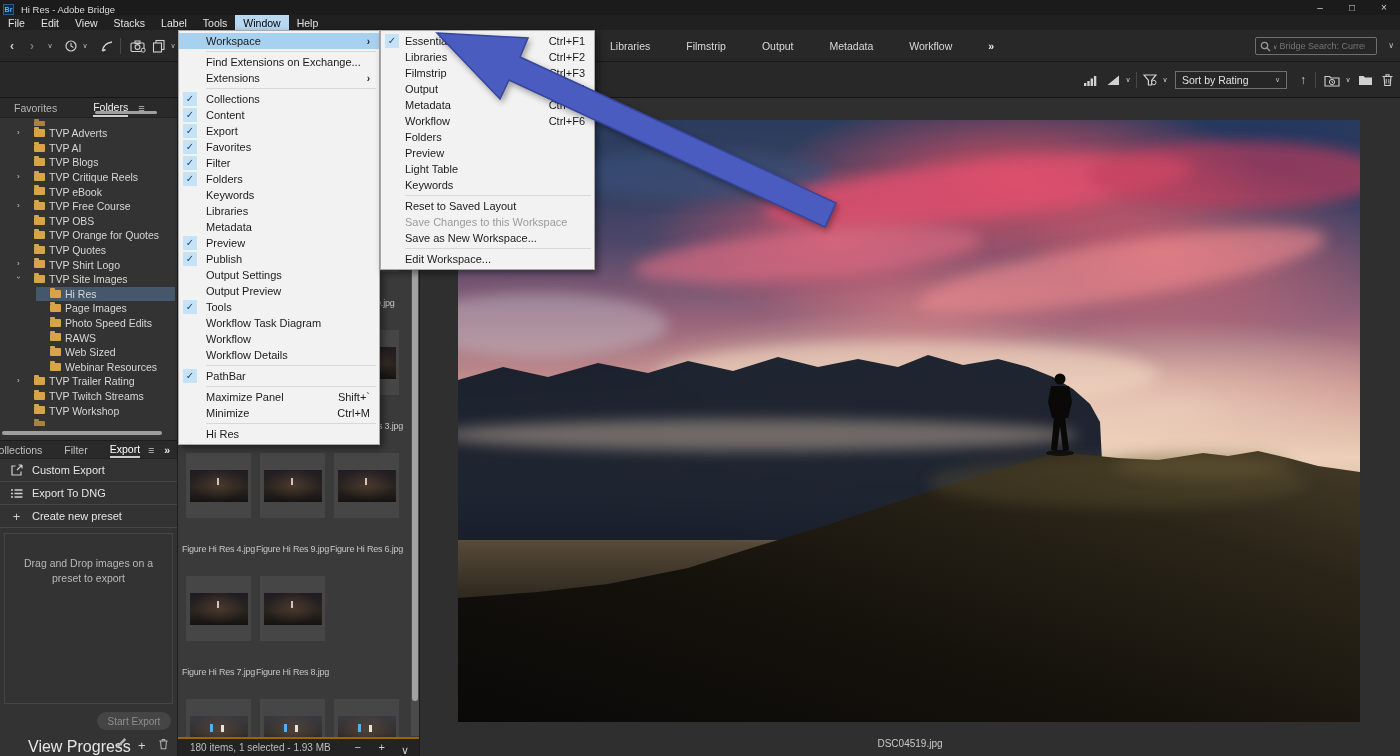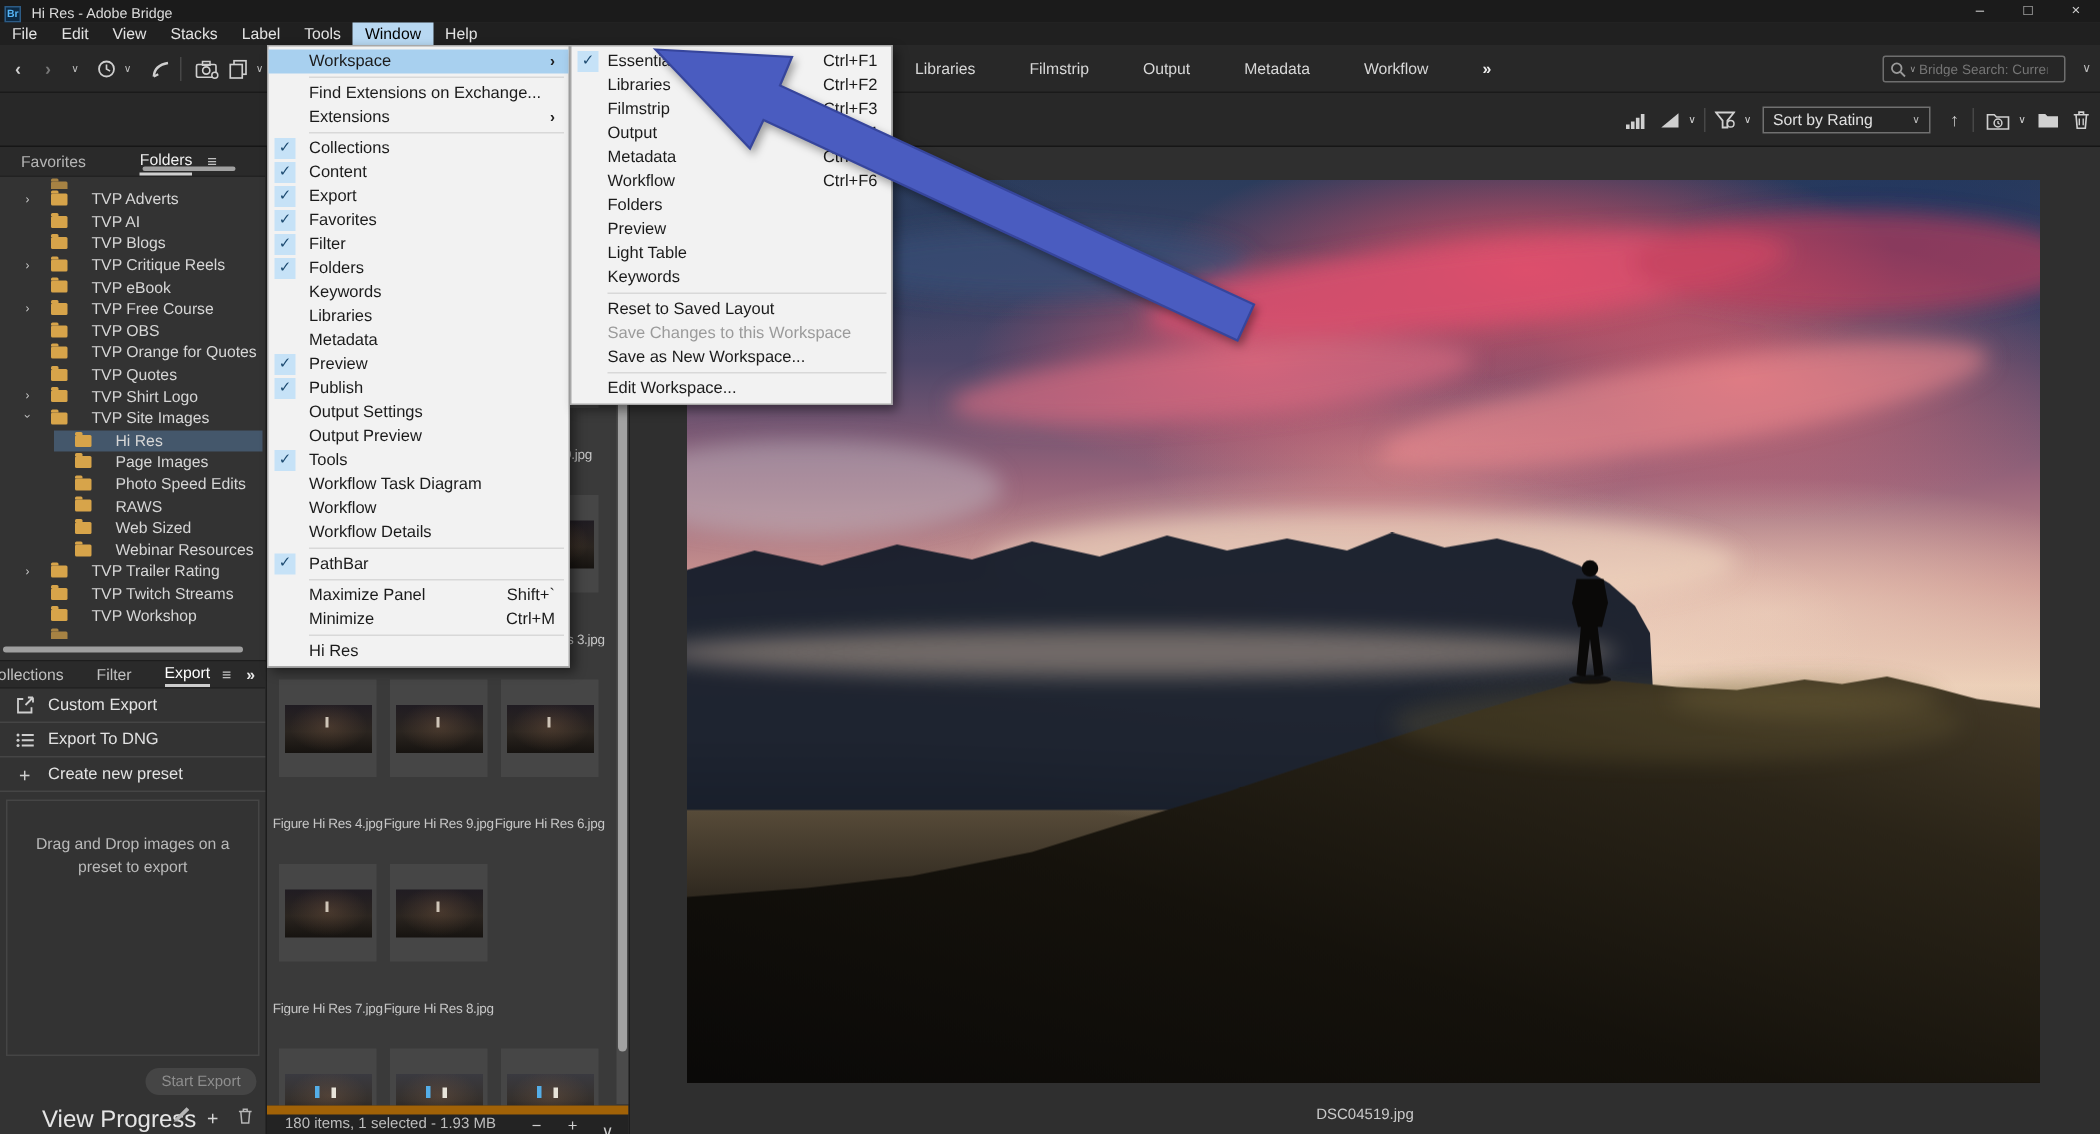--- a/index.html
+++ b/index.html
@@ -49,21 +49,21 @@
   .ptab.active { color:#f0f0f0; border-bottom:2px solid #cfcfcf; }
   .ptabs .ham { margin-left:10px; color:#c0c0c0; font-size:11px; }
   .grip { position:absolute; left:95px; top:13px; width:62px; height:3px; background:#b5b5b5; border-radius:2px; opacity:.85; }
   .tree { position:absolute; left:0; top:20px; right:0; bottom:0; overflow:hidden; }
   .trow { position:relative; height:14.6px; display:flex; align-items:center; font-size:10.5px; color:#d6d6d6; }
   .trow .hlbar { position:absolute; left:36px; right:2px; top:0; bottom:0; background:#44576b; }
   .trow .tw { position:absolute; left:17px; font-size:8px; color:#c9c9c9; top:2px; }
   .trow .tw.open { transform:rotate(90deg); top:1px; }
   .trow .fico { position:absolute; left:34px; top:3px; }
   .trow.lvl2 .fico { left:50px; }
-  .trow .tlabel { position:absolute; left:49px; white-space:nowrap; z-index:1;margin-left:12px; }
+  .trow .tlabel { position:absolute; left:49px; white-space:nowrap; z-index:1; }
   .trow.lvl2 .tlabel { left:65px; }
   .trow.clipped { height:8px; overflow:hidden; opacity:.7; }
   .trow.clipped .tlabel { top:-6px; filter:blur(0.4px); }
   .hscroll { position:absolute; left:2px; bottom:5px; width:160px; height:4px; background:#9f9f9f; border-radius:2px; }
 
   
   .panel-lb { position:absolute; left:0; top:440px; width:178px; height:316px; background:#333; border-top:1px solid #1d1d1d; border-right:1px solid #1d1d1d; overflow:hidden; }
   .etabs { height:18px; background:#2a2a2a; display:flex; align-items:center; font-size:10.5px; color:#c0c0c0; overflow:hidden; border-bottom:1px solid #222; }
   .etab.first { margin-left:-9px; }
   .etab { margin-left:22px; padding:1px 0; white-space:nowrap; }
@@ -83,21 +83,21 @@
   .thumb { width:65px; height:65px; background:#464646; display:flex; align-items:center; justify-content:center; }
   .scene { position:relative; width:58px; height:32px; background:linear-gradient(180deg,#201c22 0%,#2b2520 55%,#161310 100%); overflow:hidden; }
   .scene::before { content:""; position:absolute; inset:0; background:radial-gradient(60% 70% at 50% 45%, rgba(130,95,70,.35), transparent 75%); }
   .scene .fig { position:absolute; left:47%; top:8px; width:2px; height:7px; background:#cfc5b8; }
   .scene.blue { background:linear-gradient(180deg,#3a3a40 0%,#35302c 55%,#1c1916 100%); }
   .scene.blue .fig { background:#54aee8; width:3px; height:8px; left:36%; }
   .scene.blue .fig2 { position:absolute; left:55%; top:9px; width:3px; height:7px; background:#e8e4da; }
   .tname { width:76px; margin-left:-5.5px; margin-top:26px; text-align:center; font-size:9px; letter-spacing:-0.2px; color:#c6c6c6; white-space:nowrap; overflow:hidden; }
   .vtrack { position:absolute; right:0; top:0; width:8px; height:638px; background:#4b4b4b; }
   .vthumb { position:absolute; right:1px; top:3px; width:6px; height:600px; background:#a2a2a2; border-radius:3px; }
-  .statusbar { position:absolute; left:0; bottom:0; width:100%; height:19px; background:#232323; border-top:6px solid #a16207; display:flex; align-items:center; font-size:10px; color:#bdbdbd; z-index:5; }
+  .statusbar { position:absolute; left:0; bottom:0; width:100%; height:19px; background:#232323; border-top:2px solid #a16207; display:flex; align-items:center; font-size:10px; color:#bdbdbd; z-index:5; }
   .statusbar .stext { margin-left:12px; }
   .sb-ic { position:absolute; top:2px; font-size:11px; color:#cfcfcf; }
 
   
   .preview { position:absolute; left:420px; top:98px; width:980px; height:658px; background:#2f2f2f; }
   .photo { position:absolute; left:38px; top:22px; width:902px; height:602px;
     background:
       radial-gradient(38% 20% at 62% 10%, rgba(231,80,100,.92), transparent 72%),
       radial-gradient(30% 18% at 42% 20%, rgba(222,90,112,.85), transparent 70%),
       radial-gradient(36% 22% at 78% 22%, rgba(234,110,118,.75), transparent 72%),

